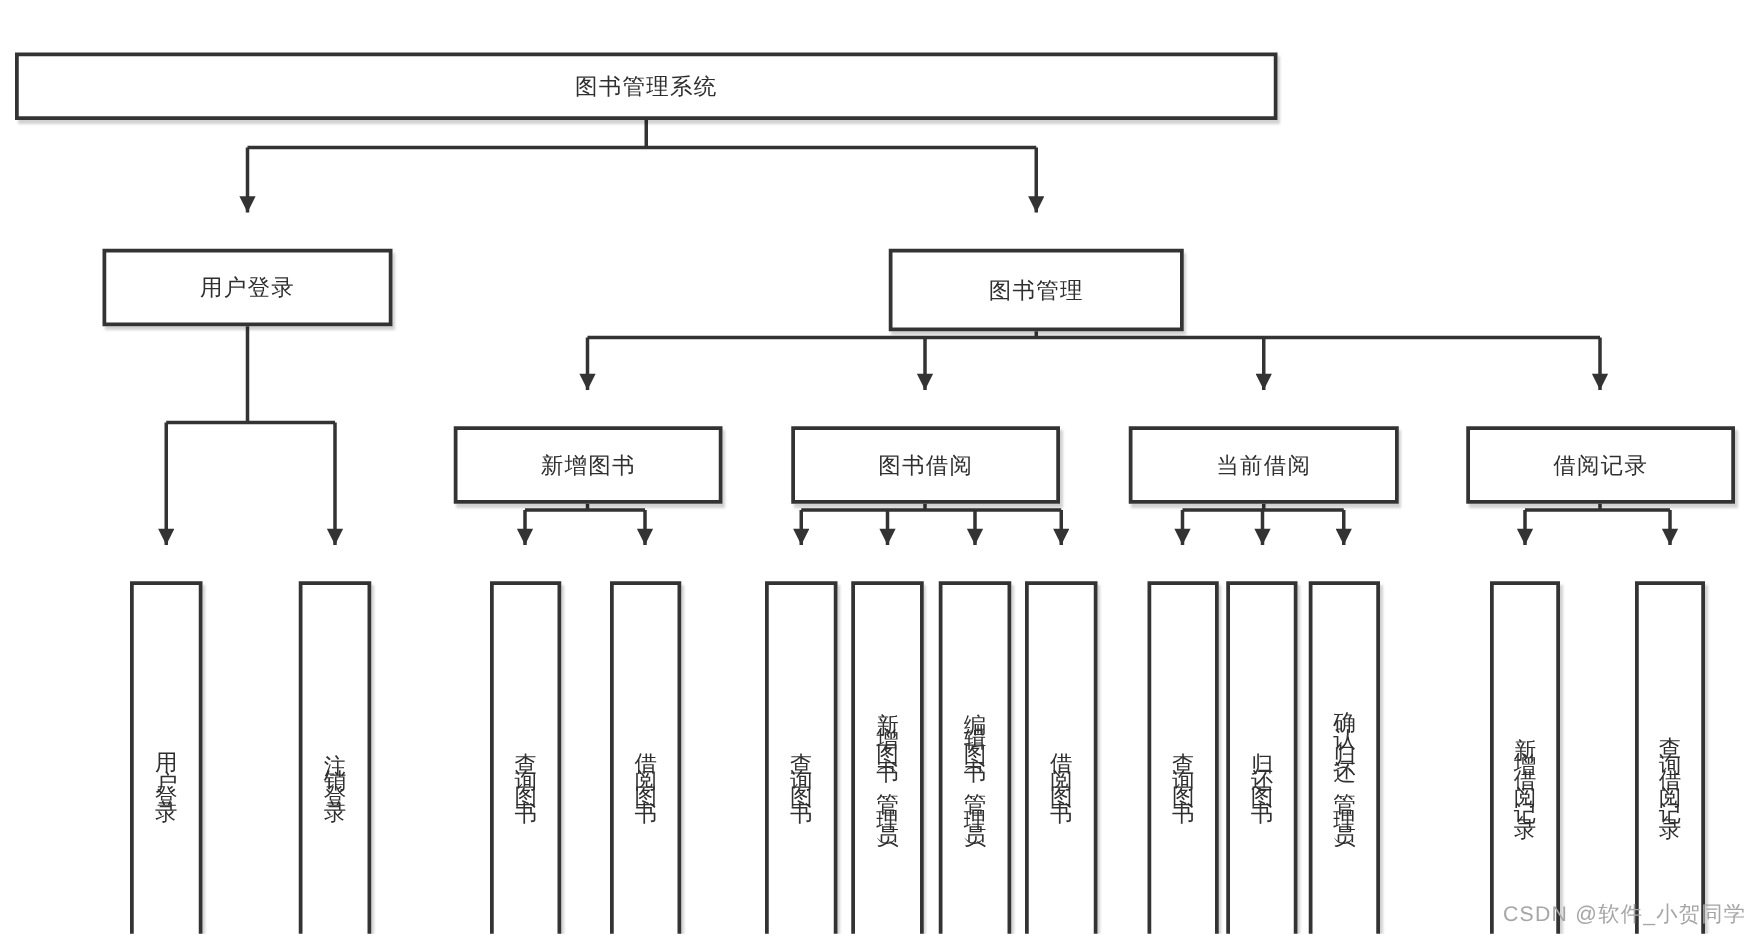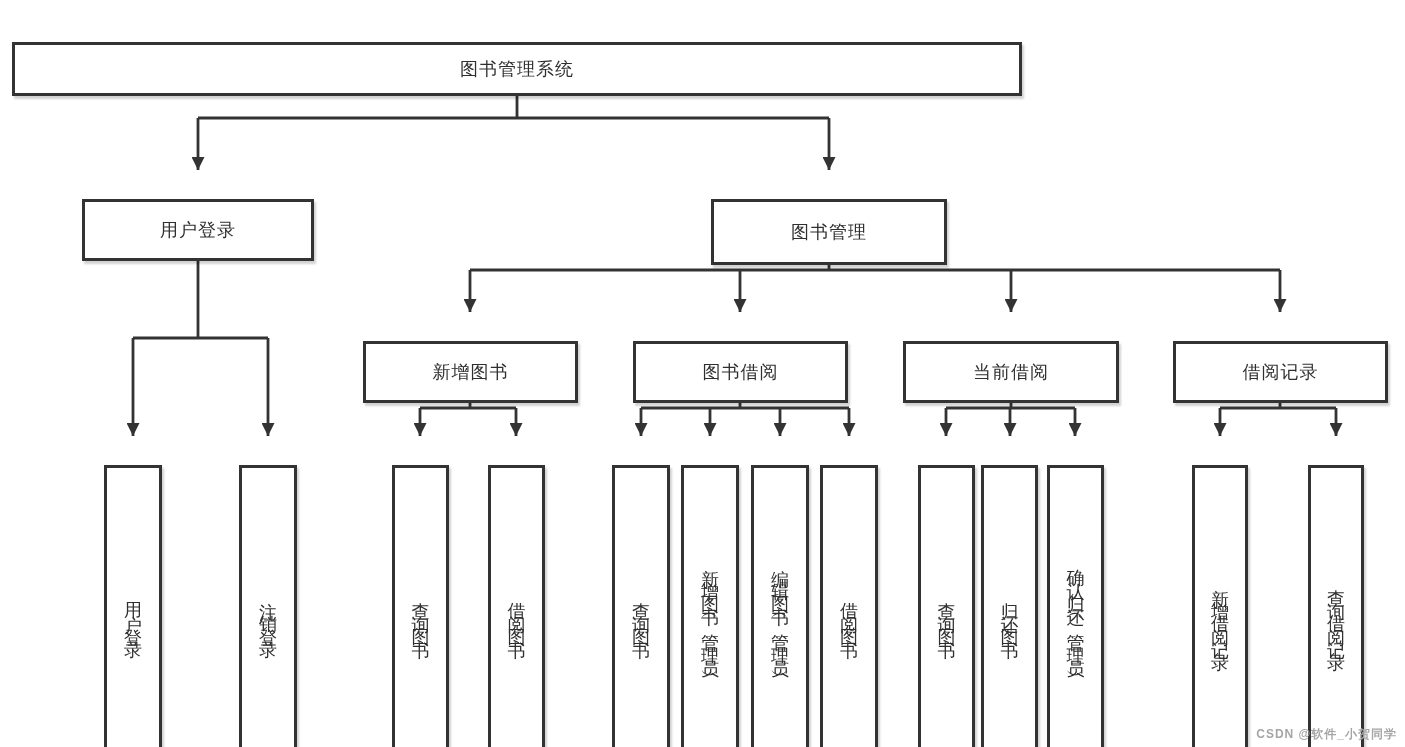--- a/index.html
+++ b/index.html
@@ -49,25 +49,24 @@
   .node.leaf span {
     writing-mode: vertical-lr;
     text-orientation: mixed;
     letter-spacing: 13px;
     line-height: 1;
     white-space: nowrap;
   }
   .watermark {
     position: absolute;
     right: 8px; bottom: 4px;
-    font-size: 12px;
+    font-size: 17px;
     color: var(--watermark);
     letter-spacing: 1px;
     z-index: 10;
-    font-weight: bold;
   }
 </style>
 </head>
 <body>
 
 <div class="canvas">
 
   <svg class="wires" viewBox="0 0 1405 747" aria-hidden="true">
     <defs>
       <marker id="arw" viewBox="0 0 10 10" refX="10" refY="5" markerUnits="userSpaceOnUse" markerWidth="16" markerHeight="13" orient="auto">

